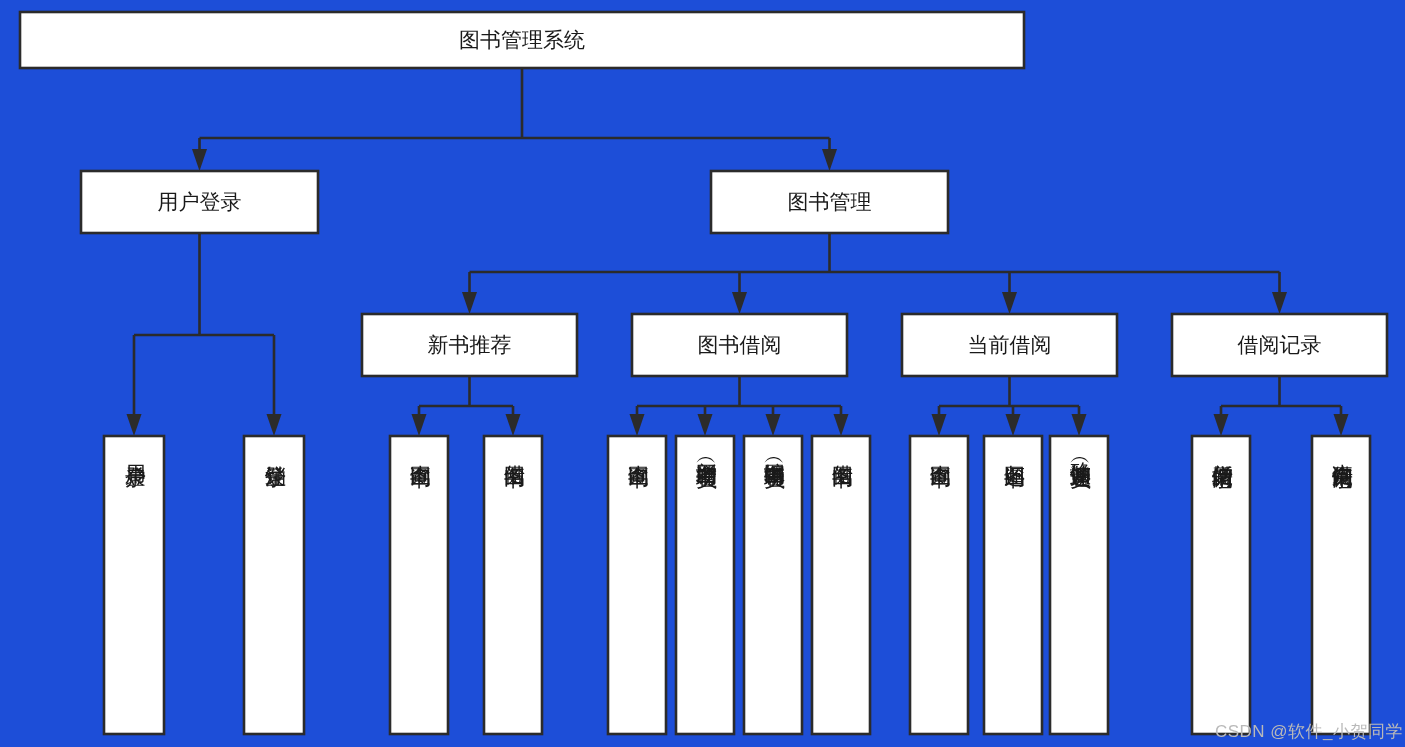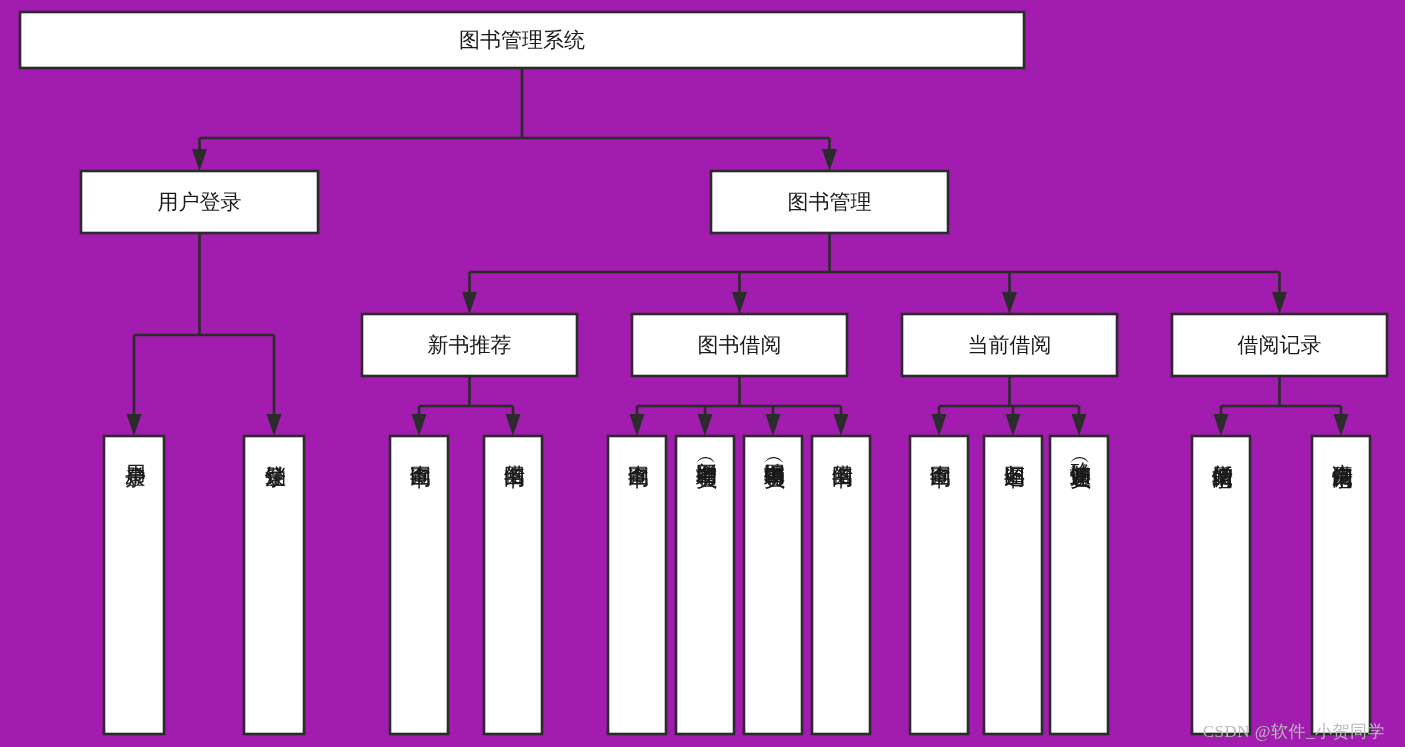--- a/index.html
+++ b/index.html
@@ -11,21 +11,21 @@
   body {
     width: 1405px;
     height: 747px;
     font-family: "Liberation Sans", "DejaVu Sans", sans-serif;
     overflow: hidden;
   }
   #diagram-root {
     position: relative;
     width: 1405px;
     height: 747px;
-    background: #a21caf;
+    background: #1d4ed8;
   }
   svg#tree-svg {
     position: absolute;
     left: 0;
     top: 0;
     width: 1405px;
     height: 747px;
     display: block;
   }
   .node-rect {
@@ -53,23 +53,23 @@
     stroke-width: 2.6;
     fill: none;
     stroke-linecap: butt;
   }
   .arrow-head {
     fill: #2b2b2b;
     stroke: none;
   }
   .watermark {
     position: absolute;
-    right: 20px;
+    right: 2px;
     bottom: 4px;
-    font-family: Liberation Serif, serif;
+    font-family: Liberation Sans, sans-serif;
     font-size: 17px;
     color: #b9b9b9;
     white-space: nowrap;
     user-select: none;
     letter-spacing: 0.5px;
   }
 </style>
 </head>
 <body>
 

